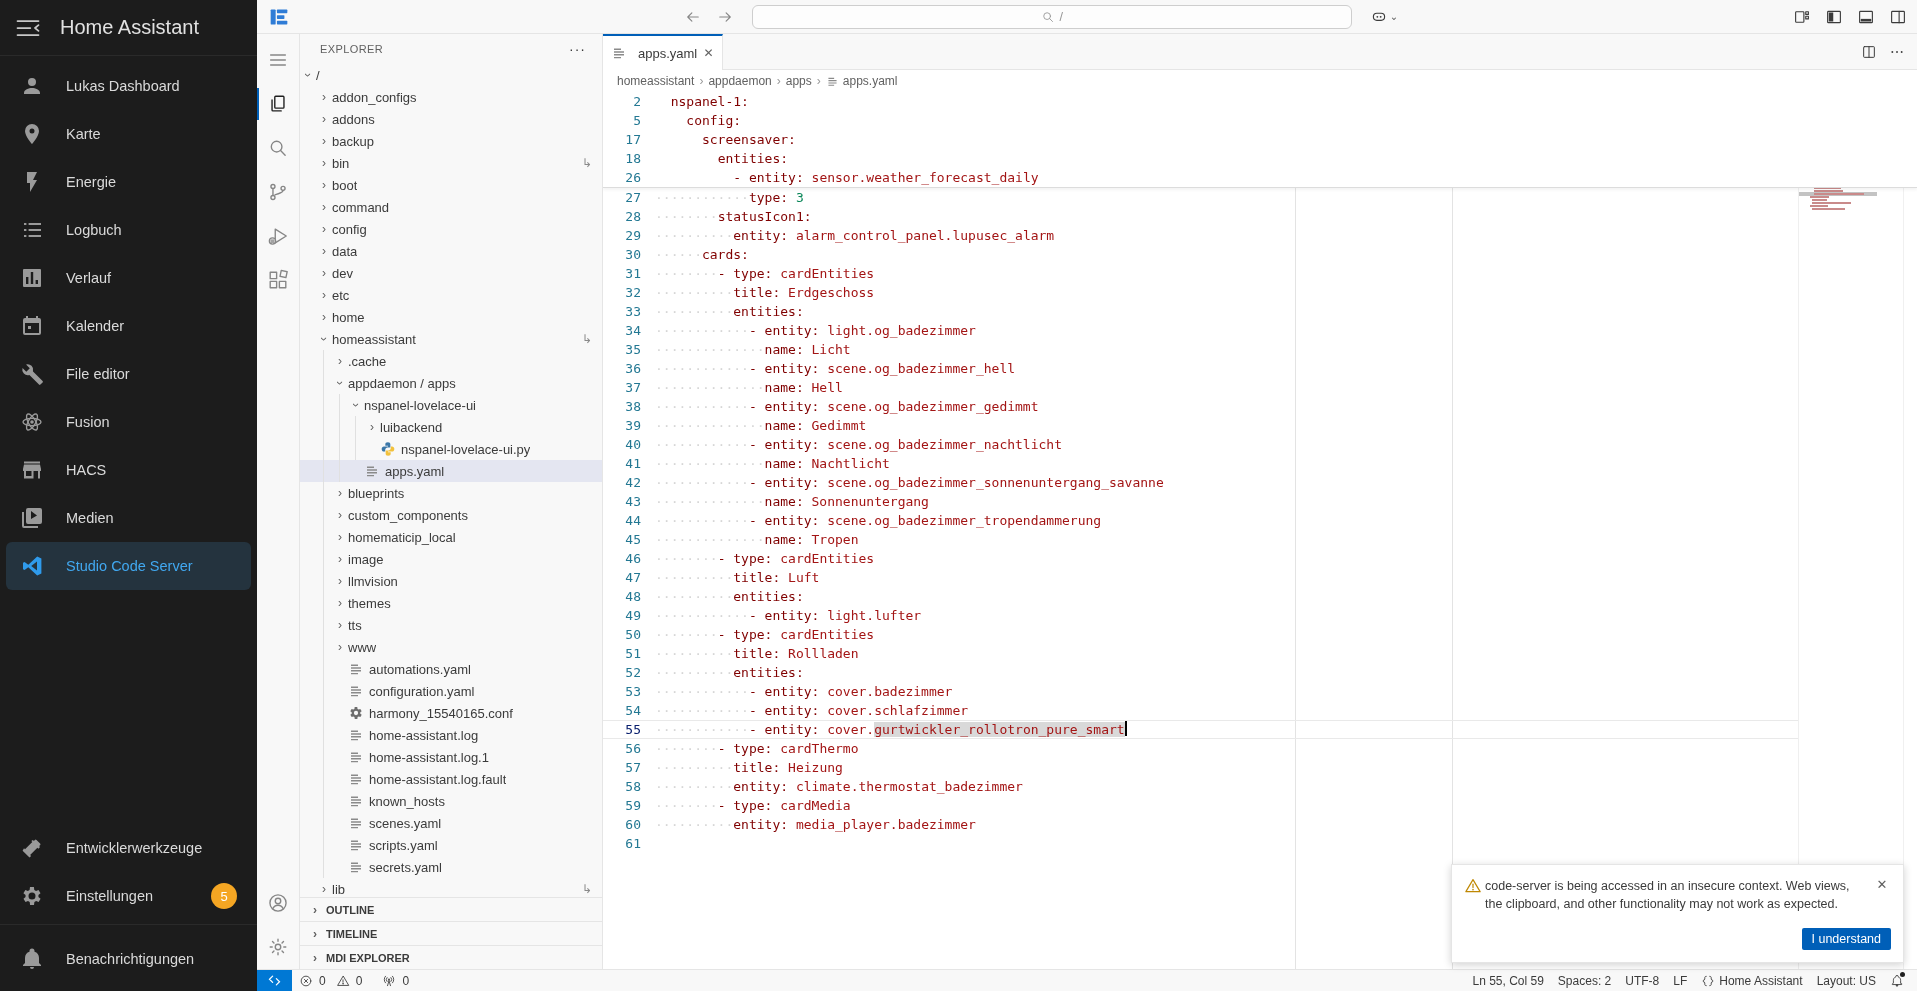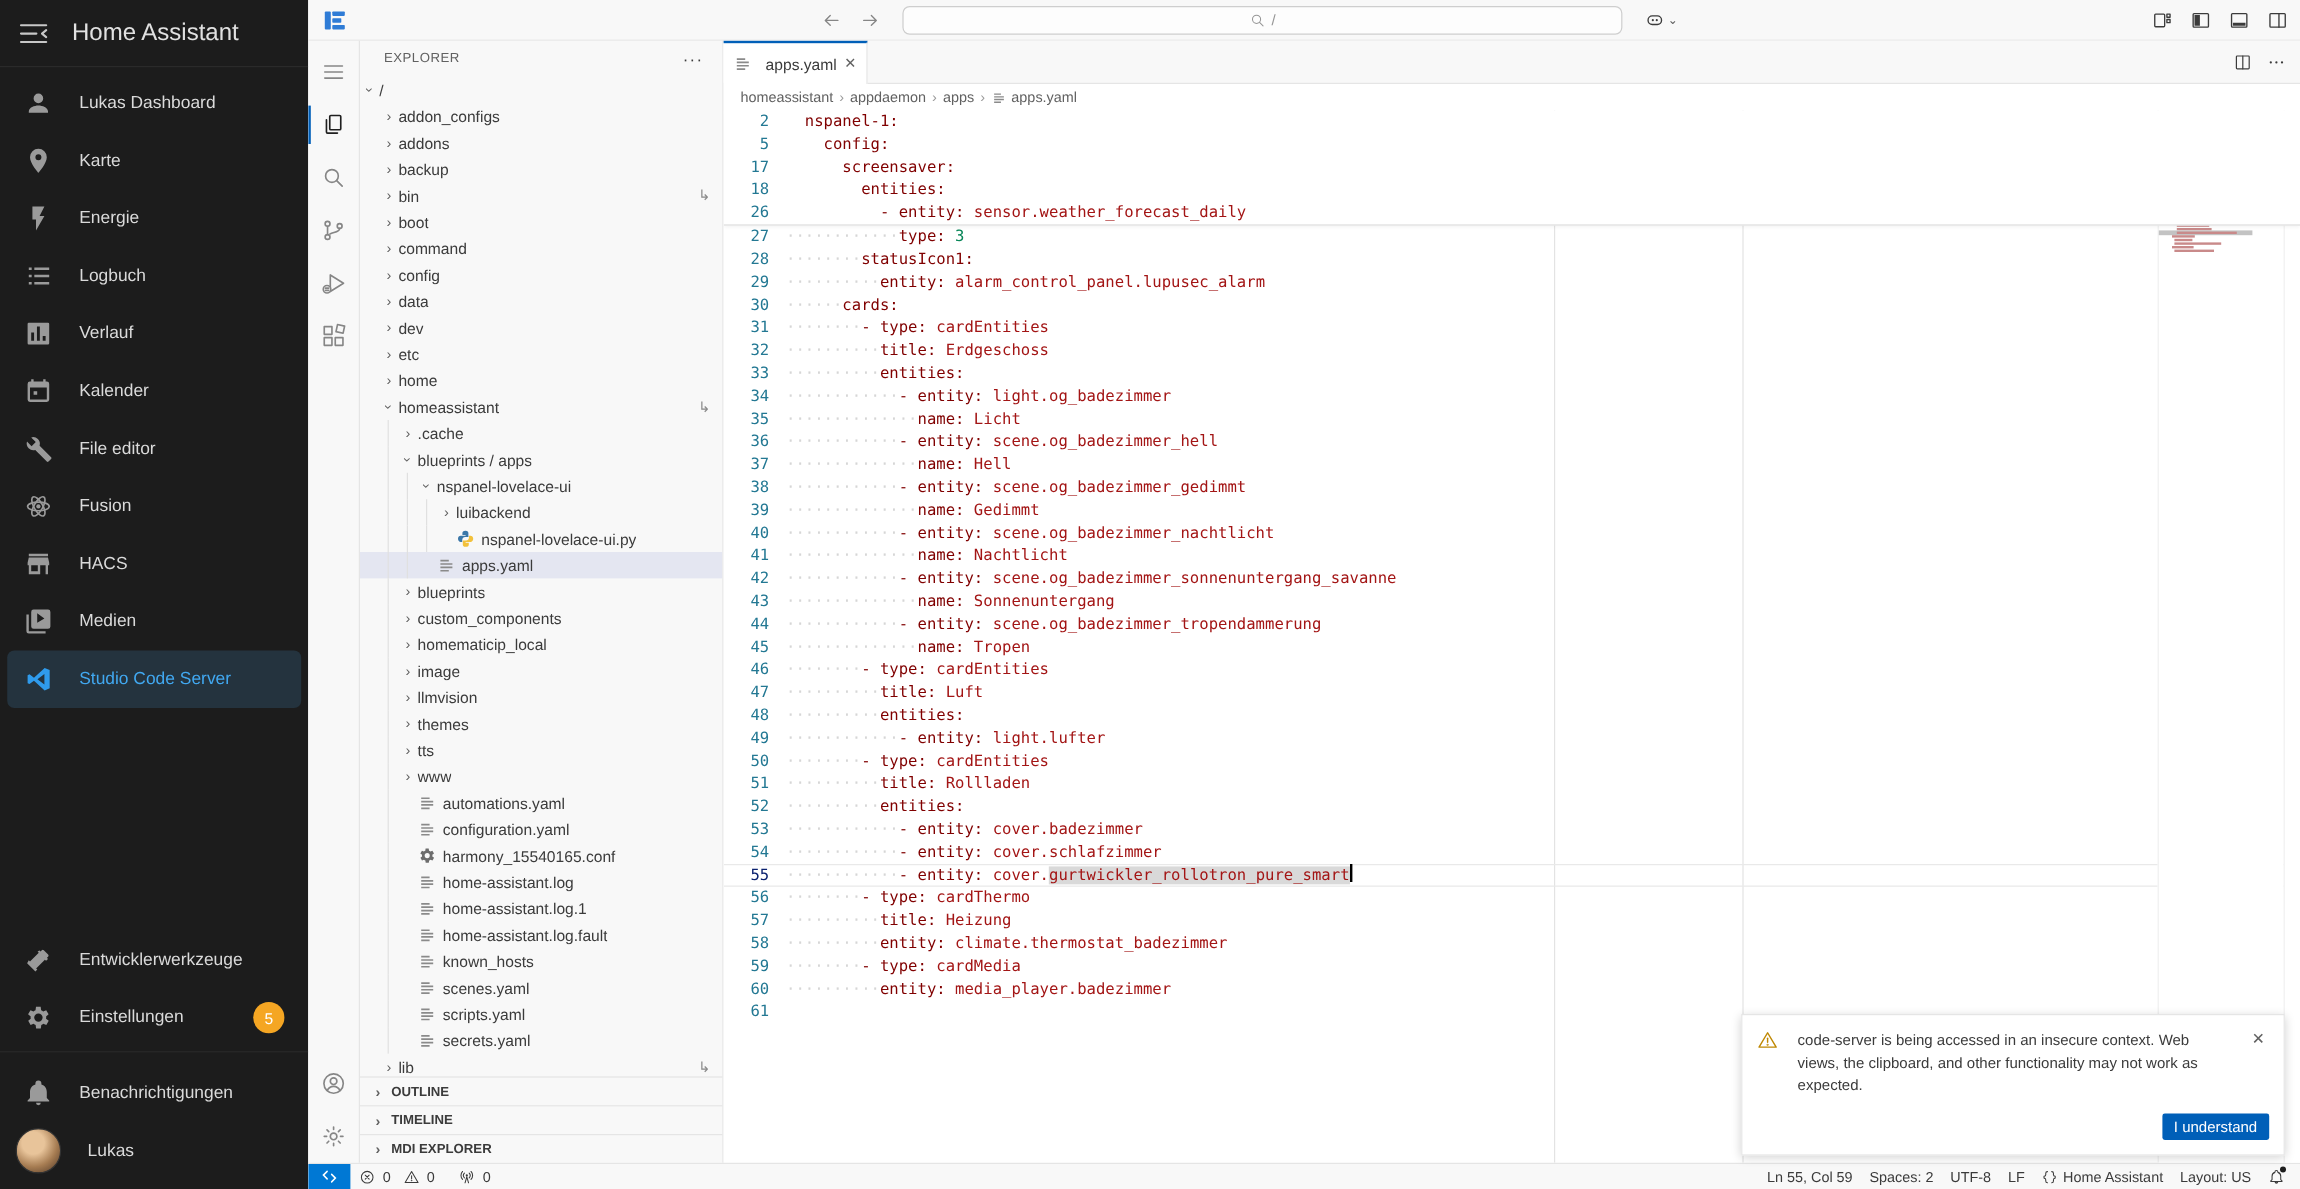--- a/index.html
+++ b/index.html
@@ -109,21 +109,21 @@
 
   .minimap { position:absolute; top:0; right:14px; width:105px; bottom:0; border-left:1px solid #efefef; background:#fff; padding-top:2px; }
   .mm-line { height:2px; margin-bottom:1px; position:relative; }
   .mm-bar { position:absolute; top:0; height:2px; background:#c98a8a; }
   .mm-hl { position:absolute; left:0; width:78px; top:-1px; height:4px; background:#c3c3c3; }
   .scrollgutter { position:absolute; top:0; right:0; width:14px; bottom:0; background:#fff; border-left:1px solid #f0f0f0; }
 
   
   .toast { position:absolute; right:13px; bottom:28px; width:453px; background:#fff;
     border:1px solid #e5e5e5; box-shadow:0 2px 8px rgba(0,0,0,.18); padding:12px 12px 12px 12px; z-index:9; }
-  .toast-row { display:flex; gap:16px;justify-content:flex-end; }
+  .toast-row { display:flex; gap:3px;justify-content:flex-end; }
   .toast-msg { font-size:12.5px; color:#3b3b3b; line-height:1.5; flex:1; }
   .toast-close { color:#616161; cursor:pointer; width:18px; height:18px; flex:none; font-size:13px; text-align:center; }
   .toast-actions { display:flex; justify-content:flex-end; margin-top:14px; }
   .btn-primary { background:#005fb8; color:#fff; border:none; font-size:12.5px; padding:4px 10px; cursor:pointer;
     font-family:"Liberation Sans", sans-serif; border-radius:2px; }
   .warn-ic { width:18px; height:18px; flex:none; }
 
   
   .statusbar { height:22px; background:#f8f8f8; border-top:1px solid #e5e5e5; display:flex; align-items:center;
     font-size:12px; color:#3b3b3b; flex:none; }
@@ -265,24 +265,20 @@
       </div>
     <div class="ha-divider"></div>
     <div class="ha-footer ha-items" id="ha-footer-items">
         <div class="ha-item">
           <span class="ha-icon">
             <svg viewBox="0 0 24 24" fill="currentColor">
               <path d="M12 22a2 2 0 0 0 2-2h-4a2 2 0 0 0 2 2zm7-6v-5c0-3.1-1.7-5.6-4.5-6.3V4a2.5 2.5 0 0 0-5 0v.7C6.7 5.4 5 7.9 5 11v5l-2 2v1h18v-1z"></path>
             </svg>
           </span>
           <span>Benachrichtigungen</span>
-        </div>
-        <div class="ha-item">
-          <span class="ha-avatar"></span>
-          <span>Lukas</span>
         </div>
       </div>
   </nav>
 
   <div class="vscode">
 
     <div class="titlebar">
       <span class="cs-logo" id="cs-logo"><svg viewBox="0 0 24 24">
             <rect x="2" y="3" width="6" height="18" rx="1" fill="#2f7cd6"></rect>
             <rect x="9.5" y="3" width="12.5" height="4.5" rx="0.8" fill="#2f7cd6"></rect>
@@ -486,21 +482,21 @@
             <div class="tree-row">
               <span class="tindent"></span>
               <span class="tindent guide"></span>
               <span class="twist">›</span>
               <span class="tree-label">.cache</span>
             </div>
             <div class="tree-row">
               <span class="tindent"></span>
               <span class="tindent guide"></span>
               <span class="twist open">›</span>
-              <span class="tree-label">blueprints / apps</span>
+              <span class="tree-label">appdaemon / apps</span>
             </div>
             <div class="tree-row">
               <span class="tindent"></span>
               <span class="tindent guide"></span>
               <span class="tindent guide"></span>
               <span class="twist open">›</span>
               <span class="tree-label">nspanel-lovelace-ui</span>
             </div>
             <div class="tree-row">
               <span class="tindent"></span>

